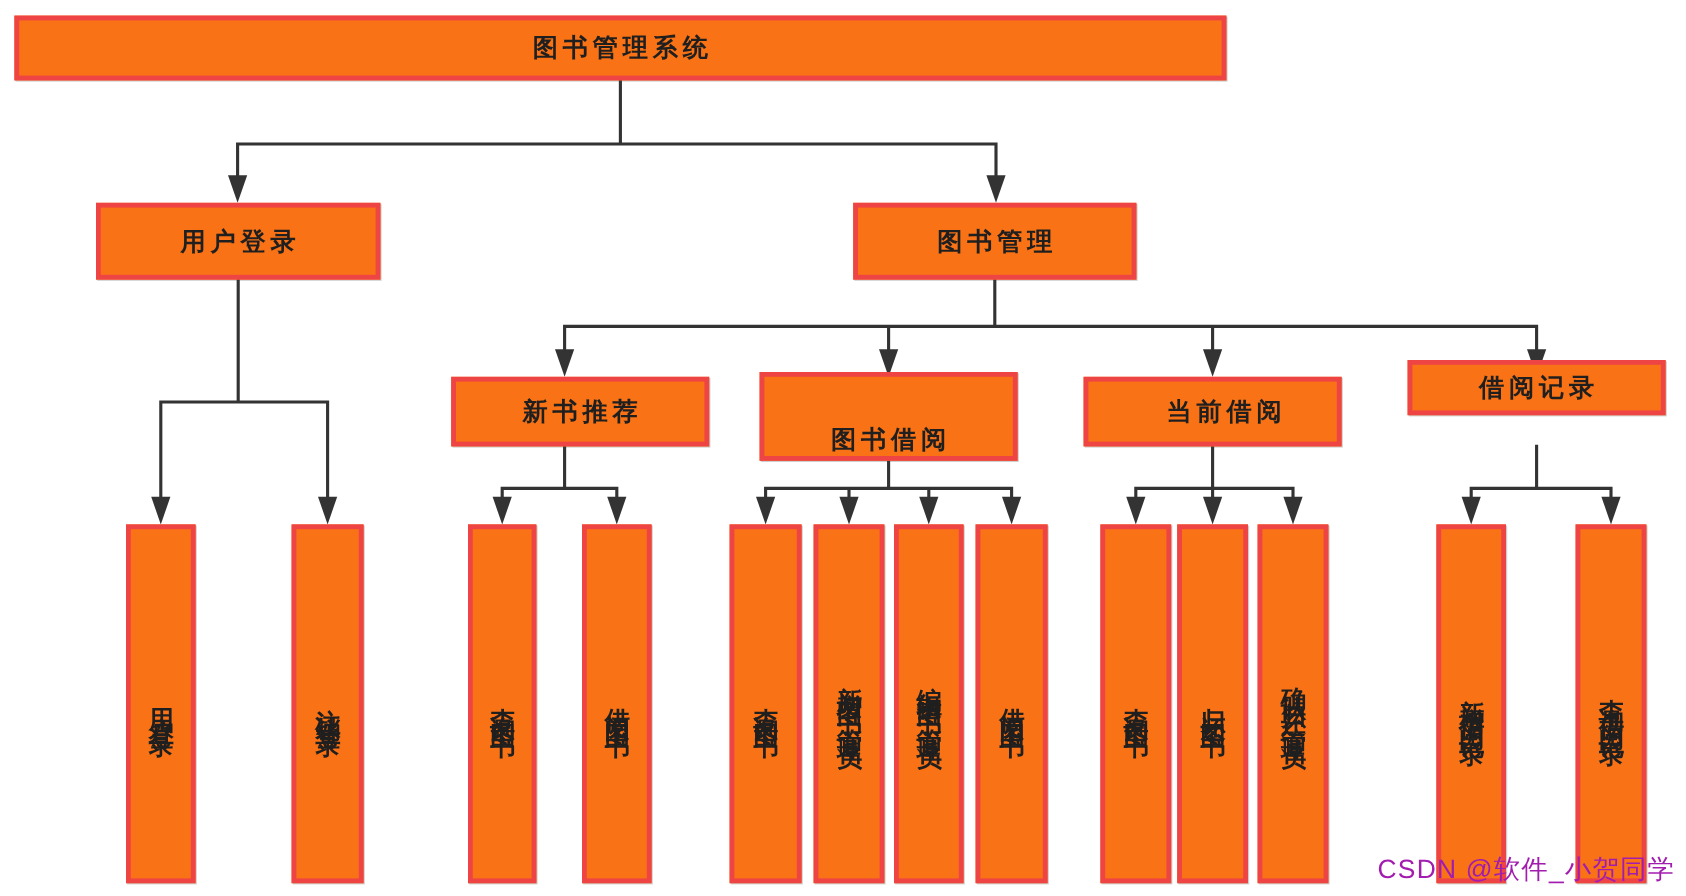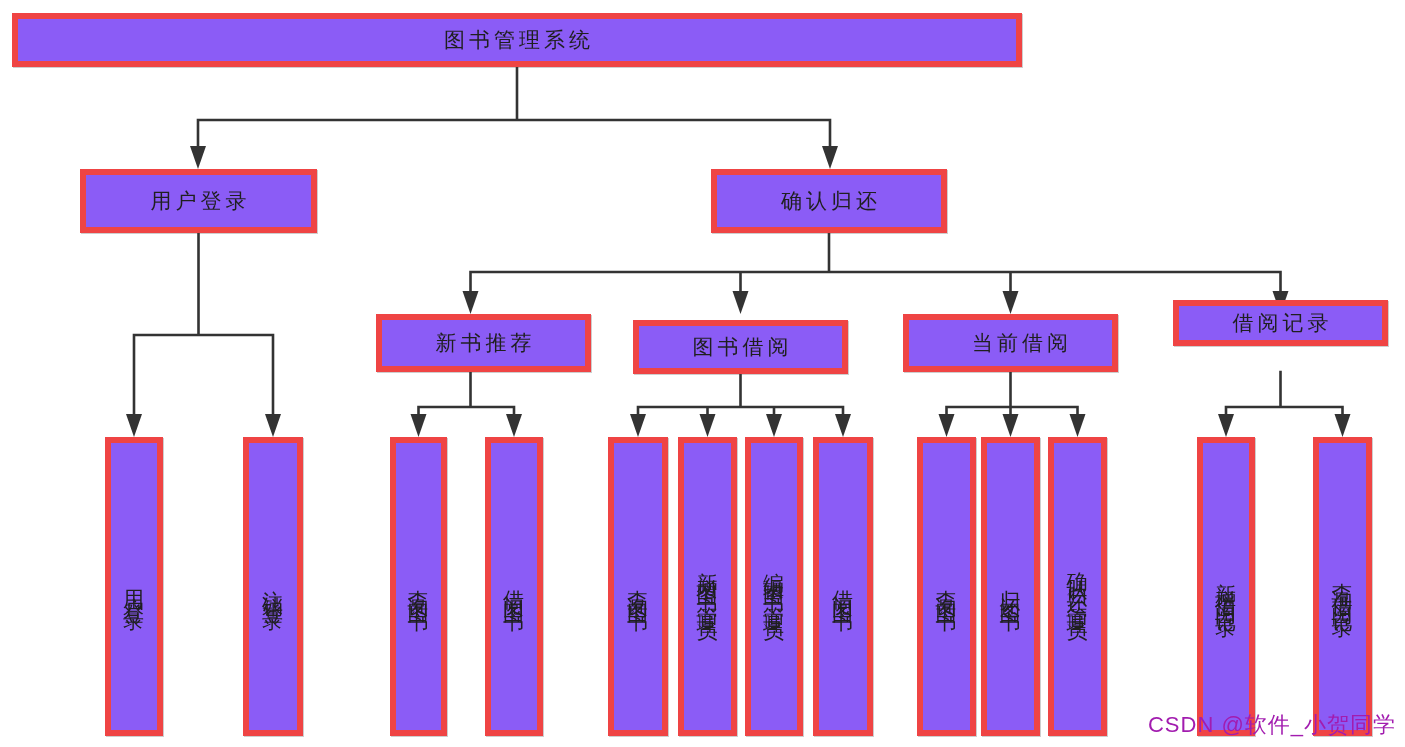--- a/index.html
+++ b/index.html
@@ -13,27 +13,28 @@
   }
   .wires {
     position: absolute;
     left: 0; top: 0;
     width: 1405px; height: 747px;
     pointer-events: none;
   }
   .node {
     position: absolute;
     box-sizing: border-box;
-    background: #8b5cf6;
-    border: 6px solid #ef4444;
+    background: #f97316;
+    border: 4px solid #ef4444;
     box-shadow: 1px 1px 0 rgba(60,60,60,0.25);
     display: flex;
     align-items: center;
     justify-content: center;
     color: #1f1f1f;
+    font-weight: bold;
   }
   .hbox { font-size: 21px; }
   .hbox .lbl { letter-spacing: 4px; text-indent: 4px; white-space: nowrap; }
   .vbox { font-size: 21px; }
   .vbox .lbl {
     writing-mode: vertical-rl;
     text-orientation: mixed;
     letter-spacing: 7px;
     line-height: 1;
     white-space: nowrap;
@@ -86,27 +87,27 @@
   </svg>
 
   <div class="node hbox" style="left:12px; top:13px; width:1010px; height:54px;">
     <span class="lbl">图书管理系统</span>
   </div>
 
   <div class="node hbox" style="left:80px; top:169px; width:237px; height:64px;">
     <span class="lbl">用户登录</span>
   </div>
   <div class="node hbox" style="left:711px; top:169px; width:236px; height:64px;">
-    <span class="lbl">确认归还</span>
+    <span class="lbl">图书管理</span>
   </div>
 
   <div class="node hbox" style="left:363px; top:314px; width:215px; height:58px;margin-left:13px;">
     <span class="lbl">新书推荐</span>
   </div>
-  <div class="node hbox" style="left:633px; top:320px; width:215px; height:54px;">
+  <div class="node hbox" style="left:633px; top:310px; width:215px; height:74px;align-items:flex-end;">
     <span class="lbl">图书借阅</span>
   </div>
   <div class="node hbox" style="left:903px; top:314px; width:215px; height:58px;padding-left:19px;">
     <span class="lbl">当前借阅</span>
   </div>
   <div class="node hbox" style="left:1173px; top:300px; width:215px; height:46px;">
     <span class="lbl">借阅记录</span>
   </div>
 
   <div class="node vbox" style="left:105px; top:437px; width:58px; height:299px;">

